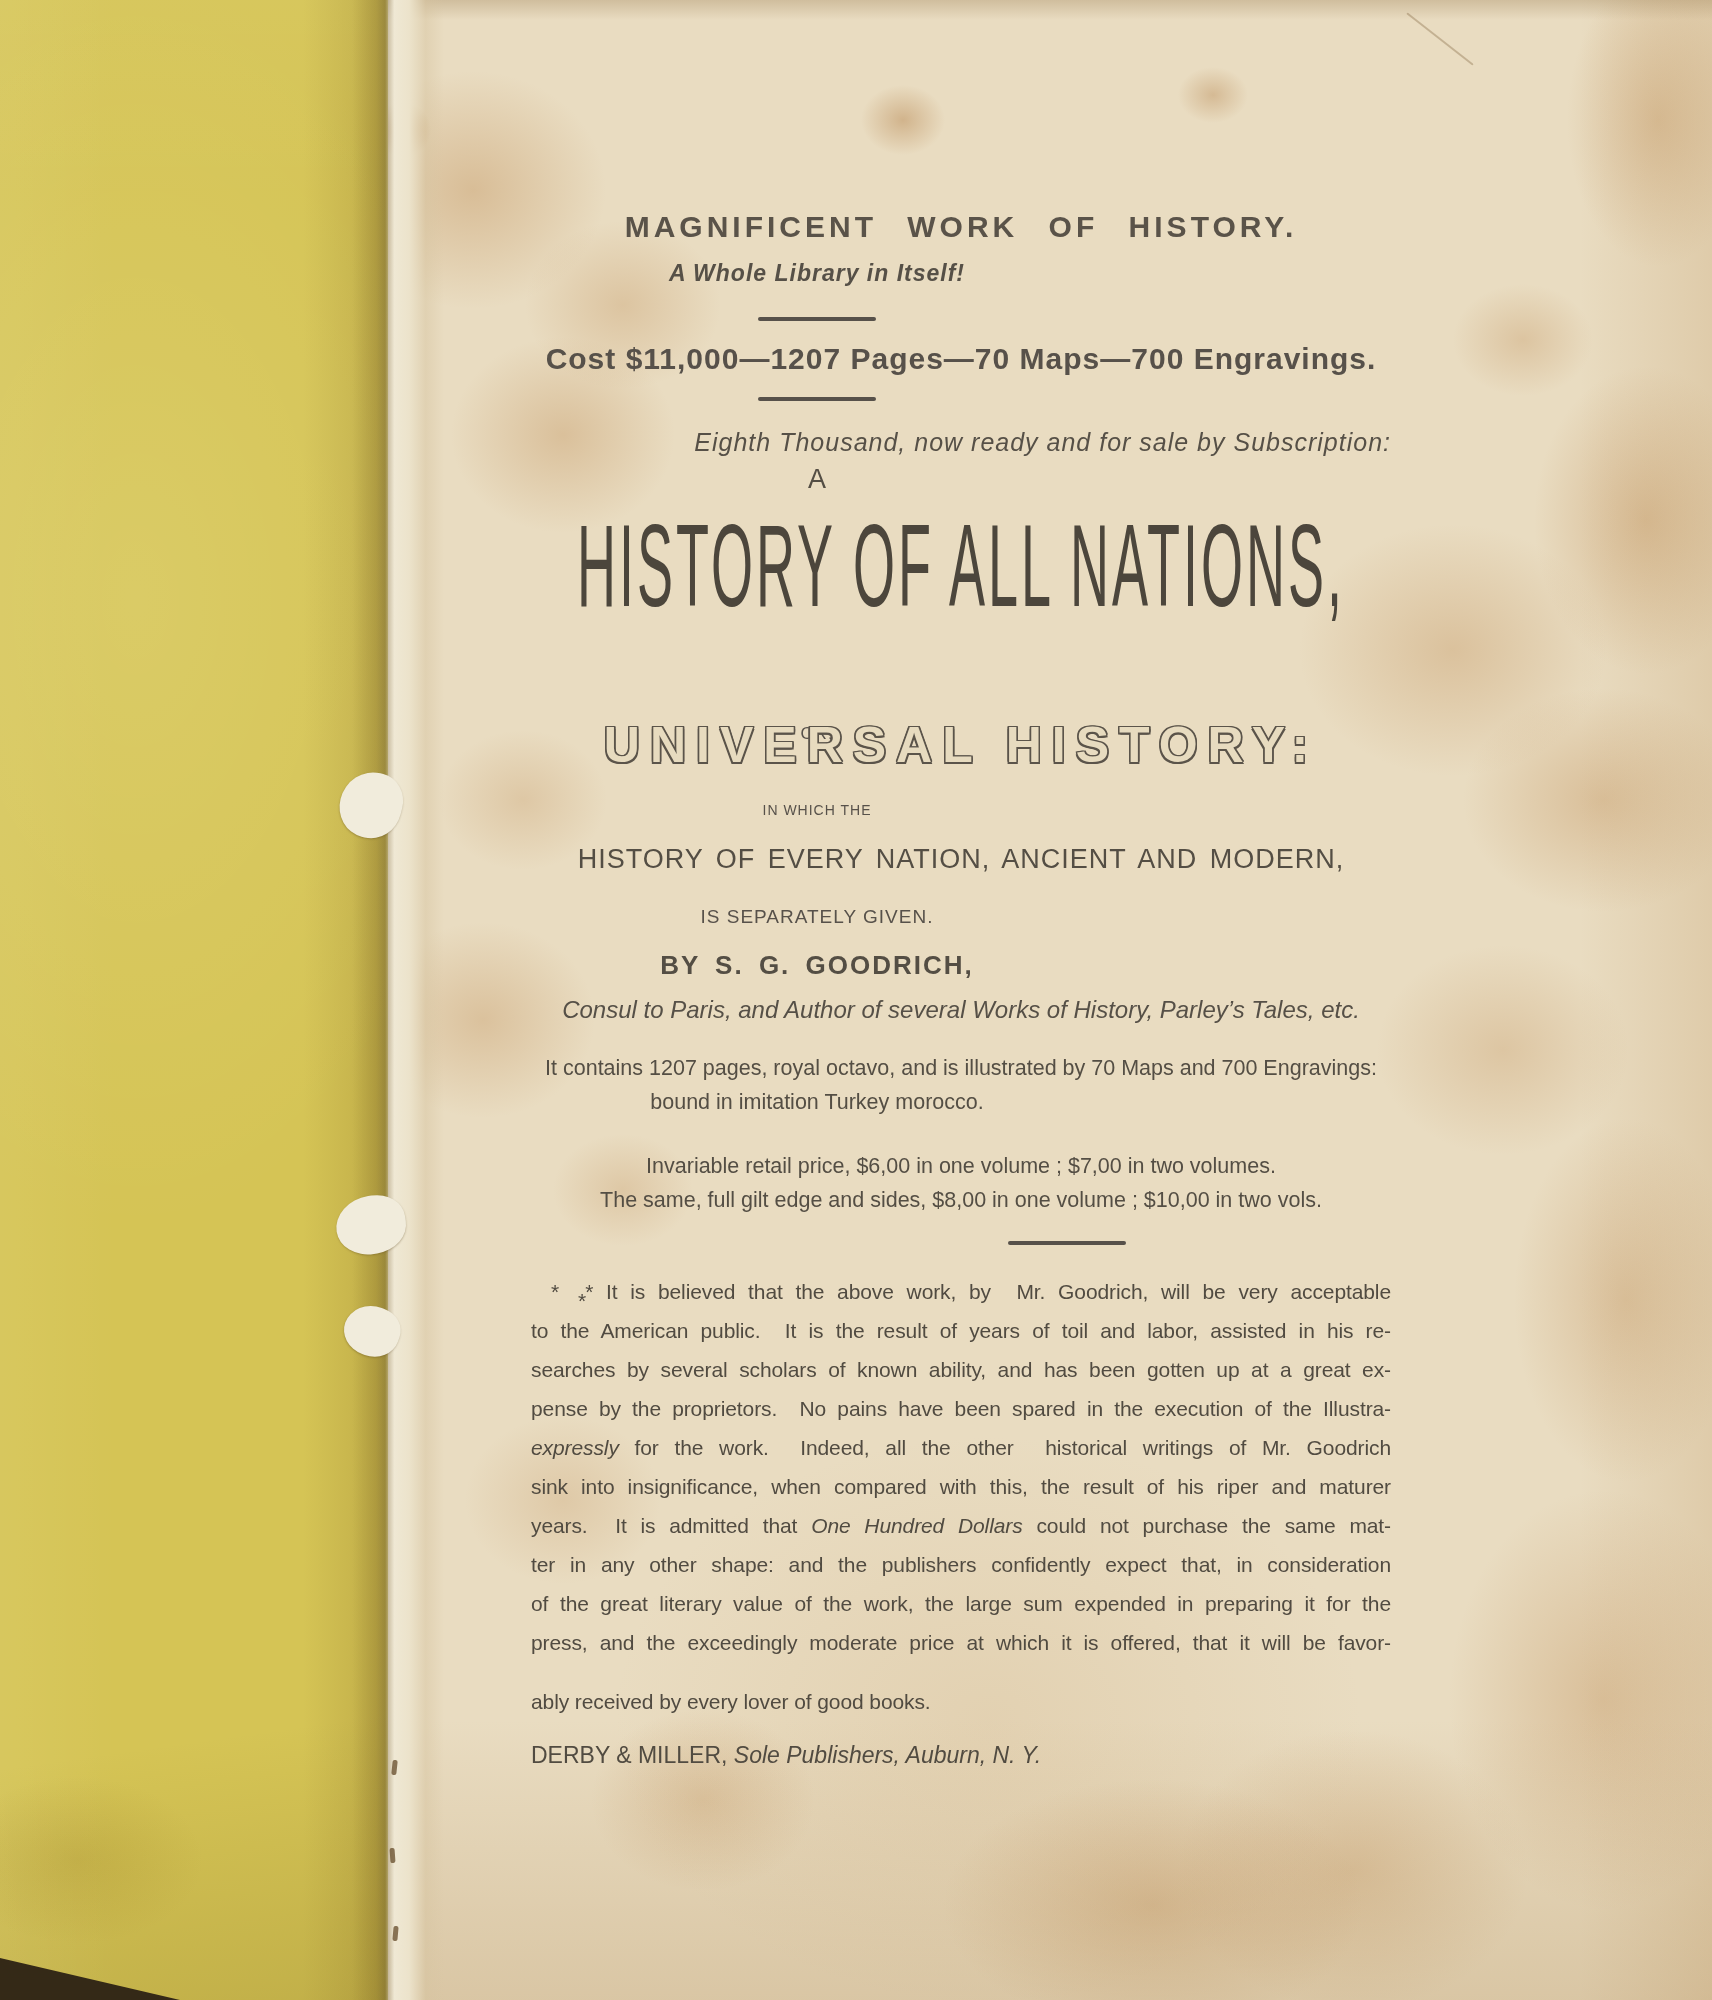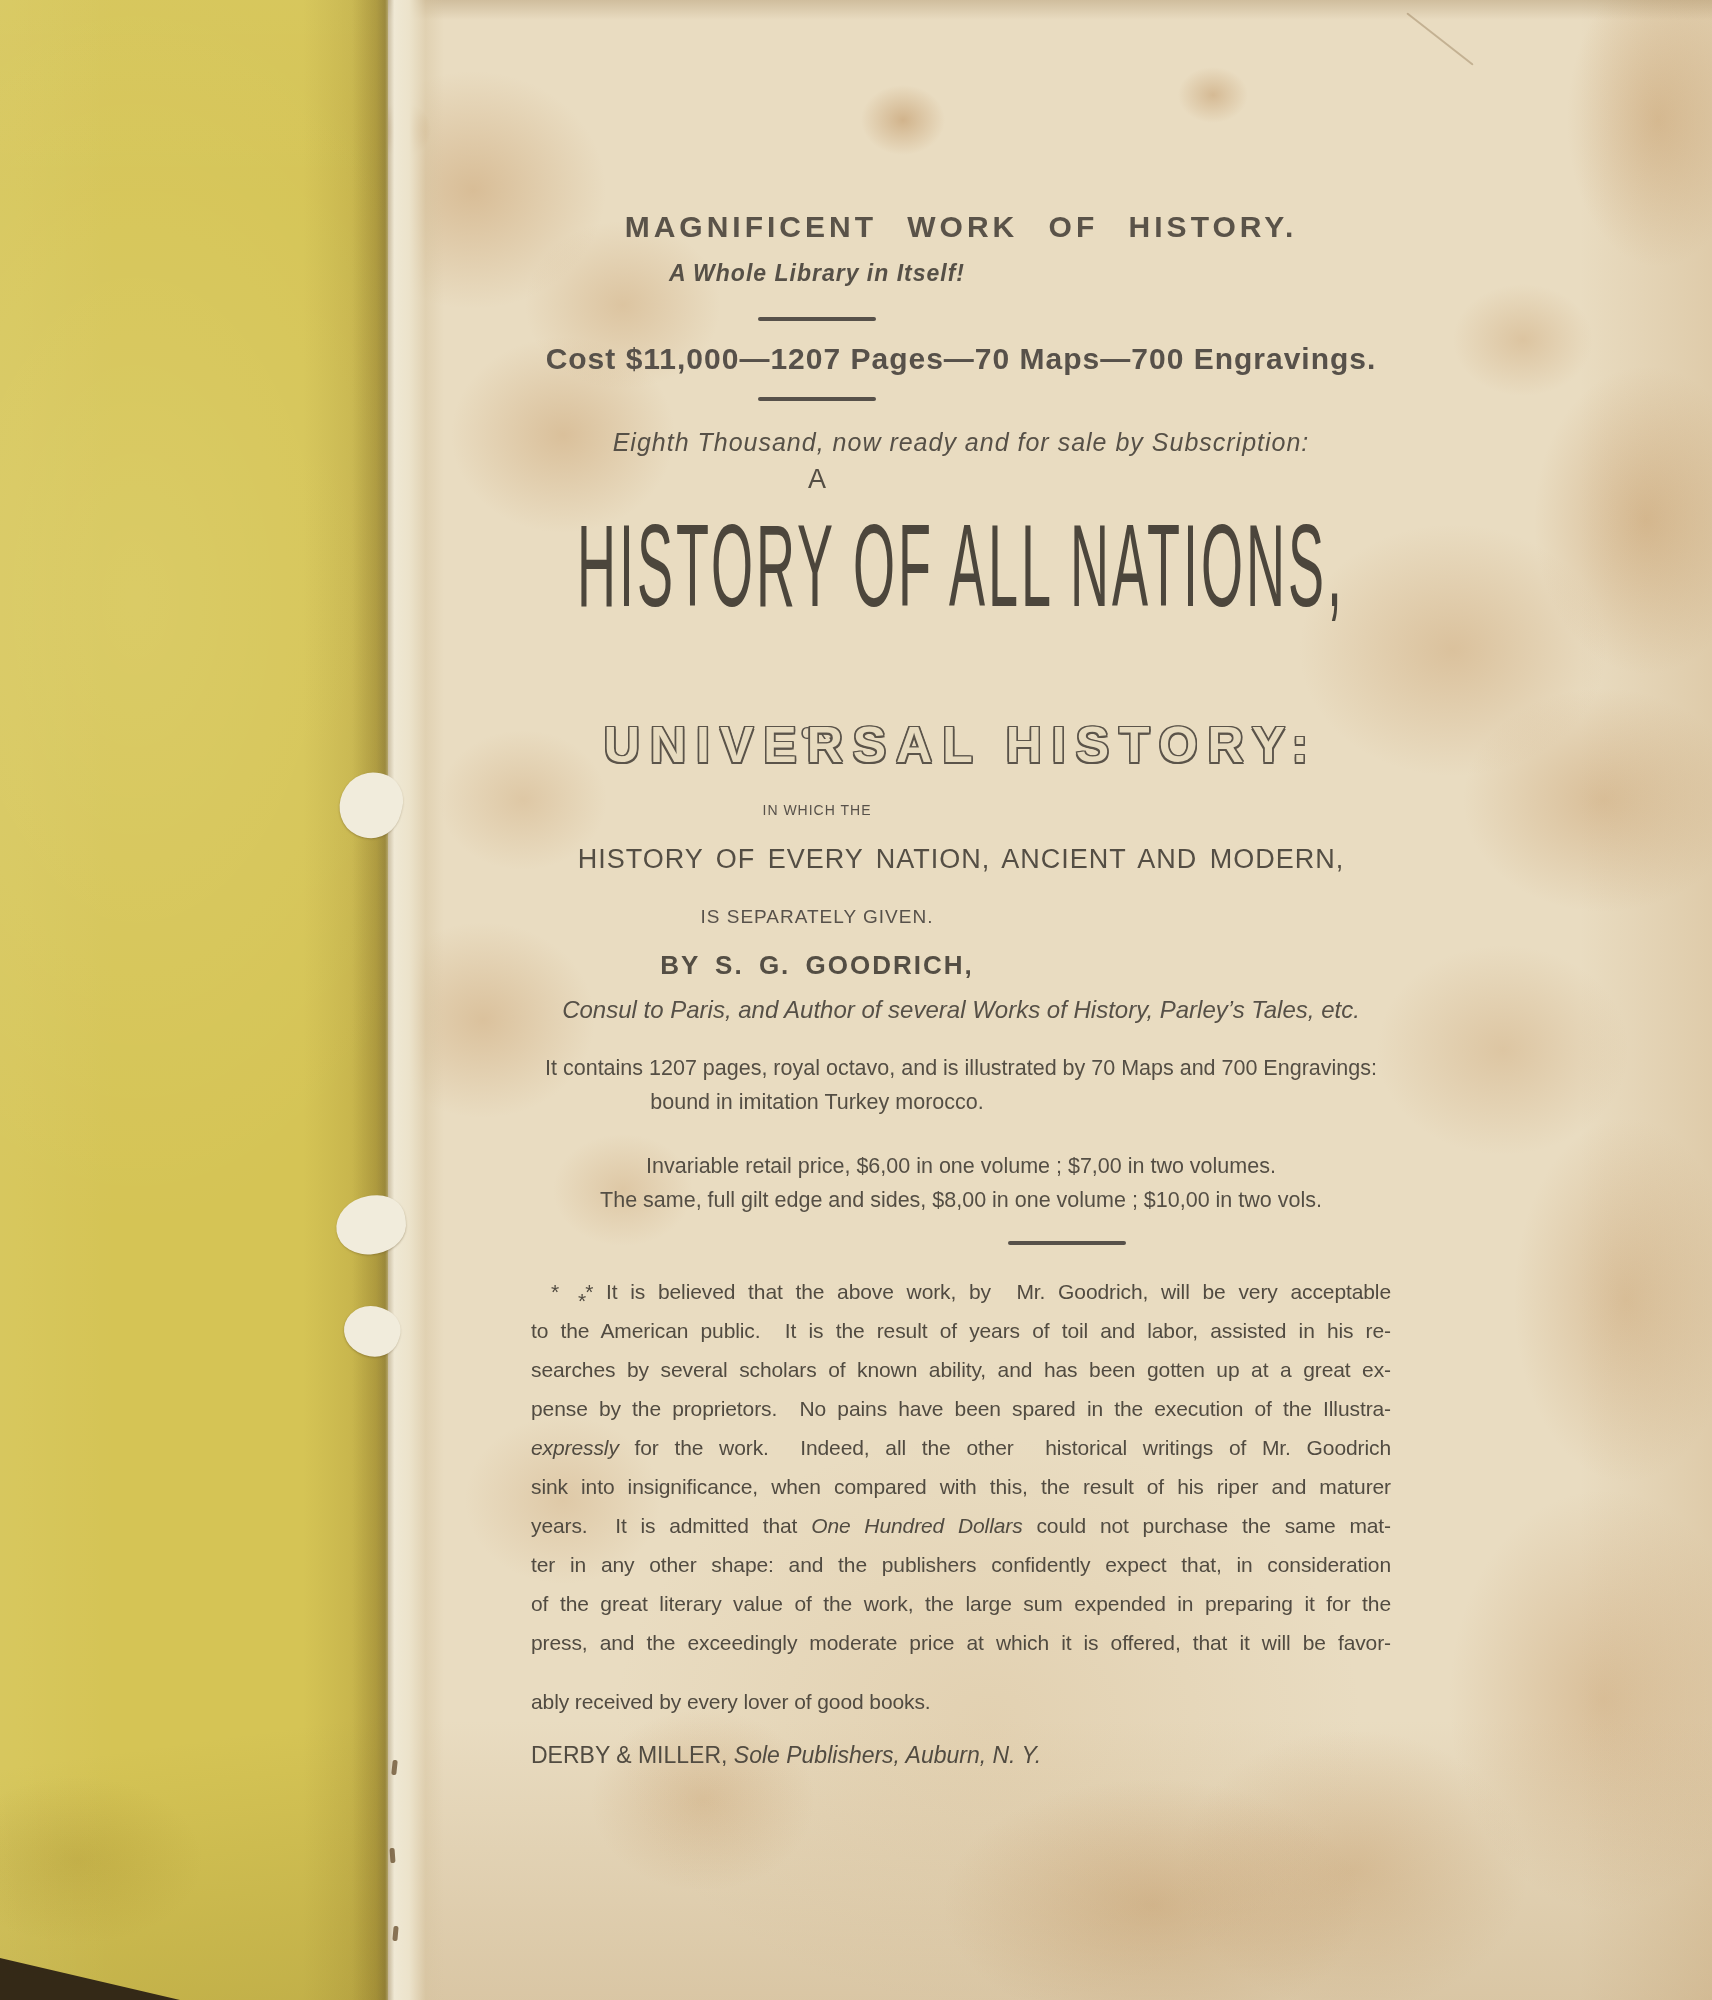--- a/index.html
+++ b/index.html
@@ -71,21 +71,21 @@
   .blk{position:absolute;left:0;width:100%;text-align:center;}
   .shift{width:572px;} 
 
   .heading{top:210px;font-size:30px;font-weight:bold;letter-spacing:4px;word-spacing:18px;color:#5a5349;}
   .subhead{top:260px;font-size:23px;font-weight:bold;font-style:italic;letter-spacing:1px;color:#565047;}
   .rule{position:absolute;width:118px;height:3.5px;background:#57514a;border-radius:2px;}
   .rule1{left:227px;top:317px;}
   .rule2{left:227px;top:397px;}
   .rule3{left:477px;top:1241px;}
   .costline{top:342px;font-size:30px;font-weight:bold;letter-spacing:1px;color:#57514a;}
-  .edition{top:428px;font-size:25px;font-style:italic;letter-spacing:1px;color:#565047;}
+  .edition{top:428px;font-size:25px;font-style:italic;letter-spacing:1px;color:#565047;text-align:right;}
   .article{top:464px;font-size:27px;color:#544e44;}
   .main-title{top:498px;font-size:54px;letter-spacing:3px;color:#4c463c;
     transform:scaleY(2.15);transform-origin:50% 0;white-space:nowrap;}
   .subtitle-line{top:644px;font-size:21px;letter-spacing:2px;word-spacing:5px;color:#57514a;}
   .or-word{top:724px;font-size:17px;letter-spacing:1px;color:#57514a;}
   .alt-title{top:716px;font-size:50px;font-weight:bold;letter-spacing:10px;white-space:nowrap;
     color:#e7dbbf;
     text-shadow:-1.5px -1.5px 0 #5b544a, 1.5px -1.5px 0 #5b544a, -1.5px 1.5px 0 #5b544a,
                  1.5px 1.5px 0 #5b544a, 0 -1.5px 0 #5b544a, 0 1.5px 0 #5b544a,
                 -1.5px 0 0 #5b544a, 1.5px 0 0 #5b544a;}

